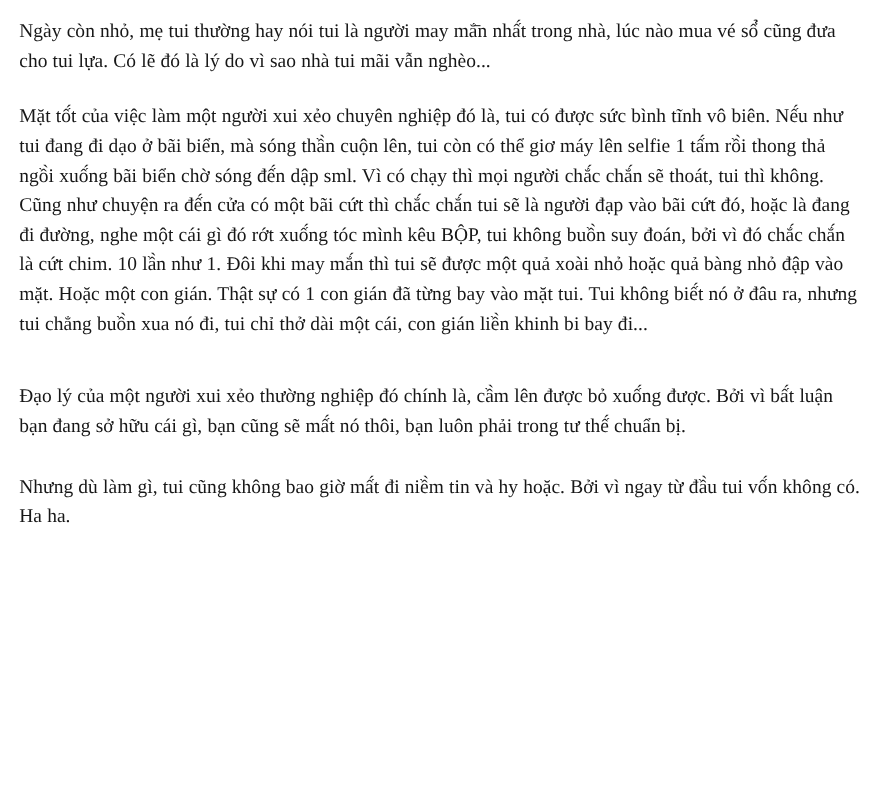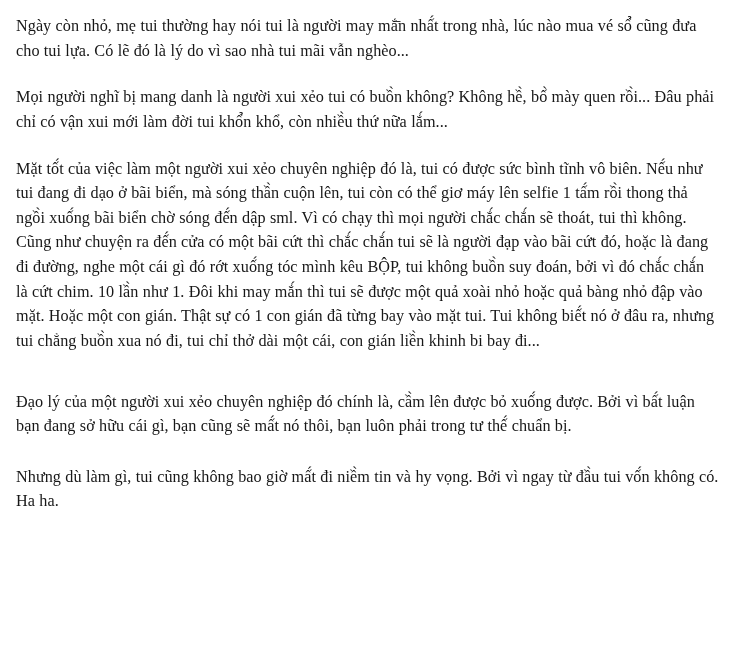--- a/index.html
+++ b/index.html
@@ -36,17 +36,16 @@
   .p-first { margin-bottom: 22px; }
   .p-second { margin-bottom: 22px; }
   .p-third { margin-bottom: 36px; }
   .p-fourth { margin-bottom: 26px; }
 </style>
 </head>
 <body>
 
 <div class="page">
   <p class="para p-first">Ngày còn nhỏ, mẹ tui thường hay nói tui là người may mắ̄n nhấ́t trong nhà, lúc nào mua vé sổ̉ cũng đưa cho tui lựa. Có lẽ đó là lý do vì sao nhà tui mãi vẫn nghèo...</p>
-  <p class="para p-second">Mọi người nghĩ bị mang danh là người xui xẻo tui có buồ̀n không? Không hề̀, bố̀ mày quen rồ̀i... Đâu phải chỉ có vận xui mới làm đời tui khổ̉n khổ, còn nhiề̀u thứ nữa lắ́m...</p>
   <p class="para p-third">Mặt tố́t của việc làm một người xui xẻo chuyên nghiệp đó là, tui có được sức bình tĩnh vô biên. Nế́u như tui đang đi dạo ở bãi biển, mà sóng thầ̀n cuộn lên, tui còn có thể giơ máy lên selfie 1 tấ́m rồ̀i thong thả ngồ̀i xuố́ng bãi biển chờ sóng đế́n dập sml. Vì có chạy thì mọi người chắ́c chắ́n sẽ thoát, tui thì không. Cũng như chuyện ra đế́n cửa có một bãi cứt thì chắ́c chắ́n tui sẽ là người đạp vào bãi cứt đó, hoặc là đang đi đường, nghe một cái gì đó rớt xuố́ng tóc mình kêu BỘP, tui không buồ̀n suy đoán, bởi vì đó chắ́c chắ́n là cứt chim. 10 lầ̀n như 1. Đôi khi may mắ́n thì tui sẽ được một quả xoài nhỏ hoặc quả bàng nhỏ đập vào mặt. Hoặc một con gián. Thật sự có 1 con gián đã từng bay vào mặt tui. Tui không biế́t nó ở đâu ra, nhưng tui chẳng buồ̀n xua nó đi, tui chỉ thở dài một cái, con gián liề̀n khinh bi bay đi...</p>
-  <p class="para p-fourth">Đạo lý của một người xui xẻo chuyên nghiệp đó chính là, cầ̀m lên được bỏ xuố́ng được. Bởi vì bấ́t luận bạn đang sở hữu cái gì, bạn cũng sẽ mấ́t nó thôi, bạn luôn phải trong tư thế́ chuẩn bị.</p>
-  <p class="para p-fifth">Nhưng dù làm gì, tui cũng không bao giờ mấ́t đi niề̀m tin và hy vọng. Bởi vì ngay từ đầ̀u tui vố́n không có. Ha ha.</p>
+  <p class="para p-fourth">Đạo lý của một người xui xẻo thường nghiệp đó chính là, cầ̀m lên được bỏ xuố́ng được. Bởi vì bấ́t luận bạn đang sở hữu cái gì, bạn cũng sẽ mấ́t nó thôi, bạn luôn phải trong tư thế́ chuẩn bị.</p>
+  <p class="para p-fifth">Nhưng dù làm gì, tui cũng không bao giờ mấ́t đi niề̀m tin và hy hoặc. Bởi vì ngay từ đầ̀u tui vố́n không có. Ha ha.</p>
 </div>
 
 </body></html>

